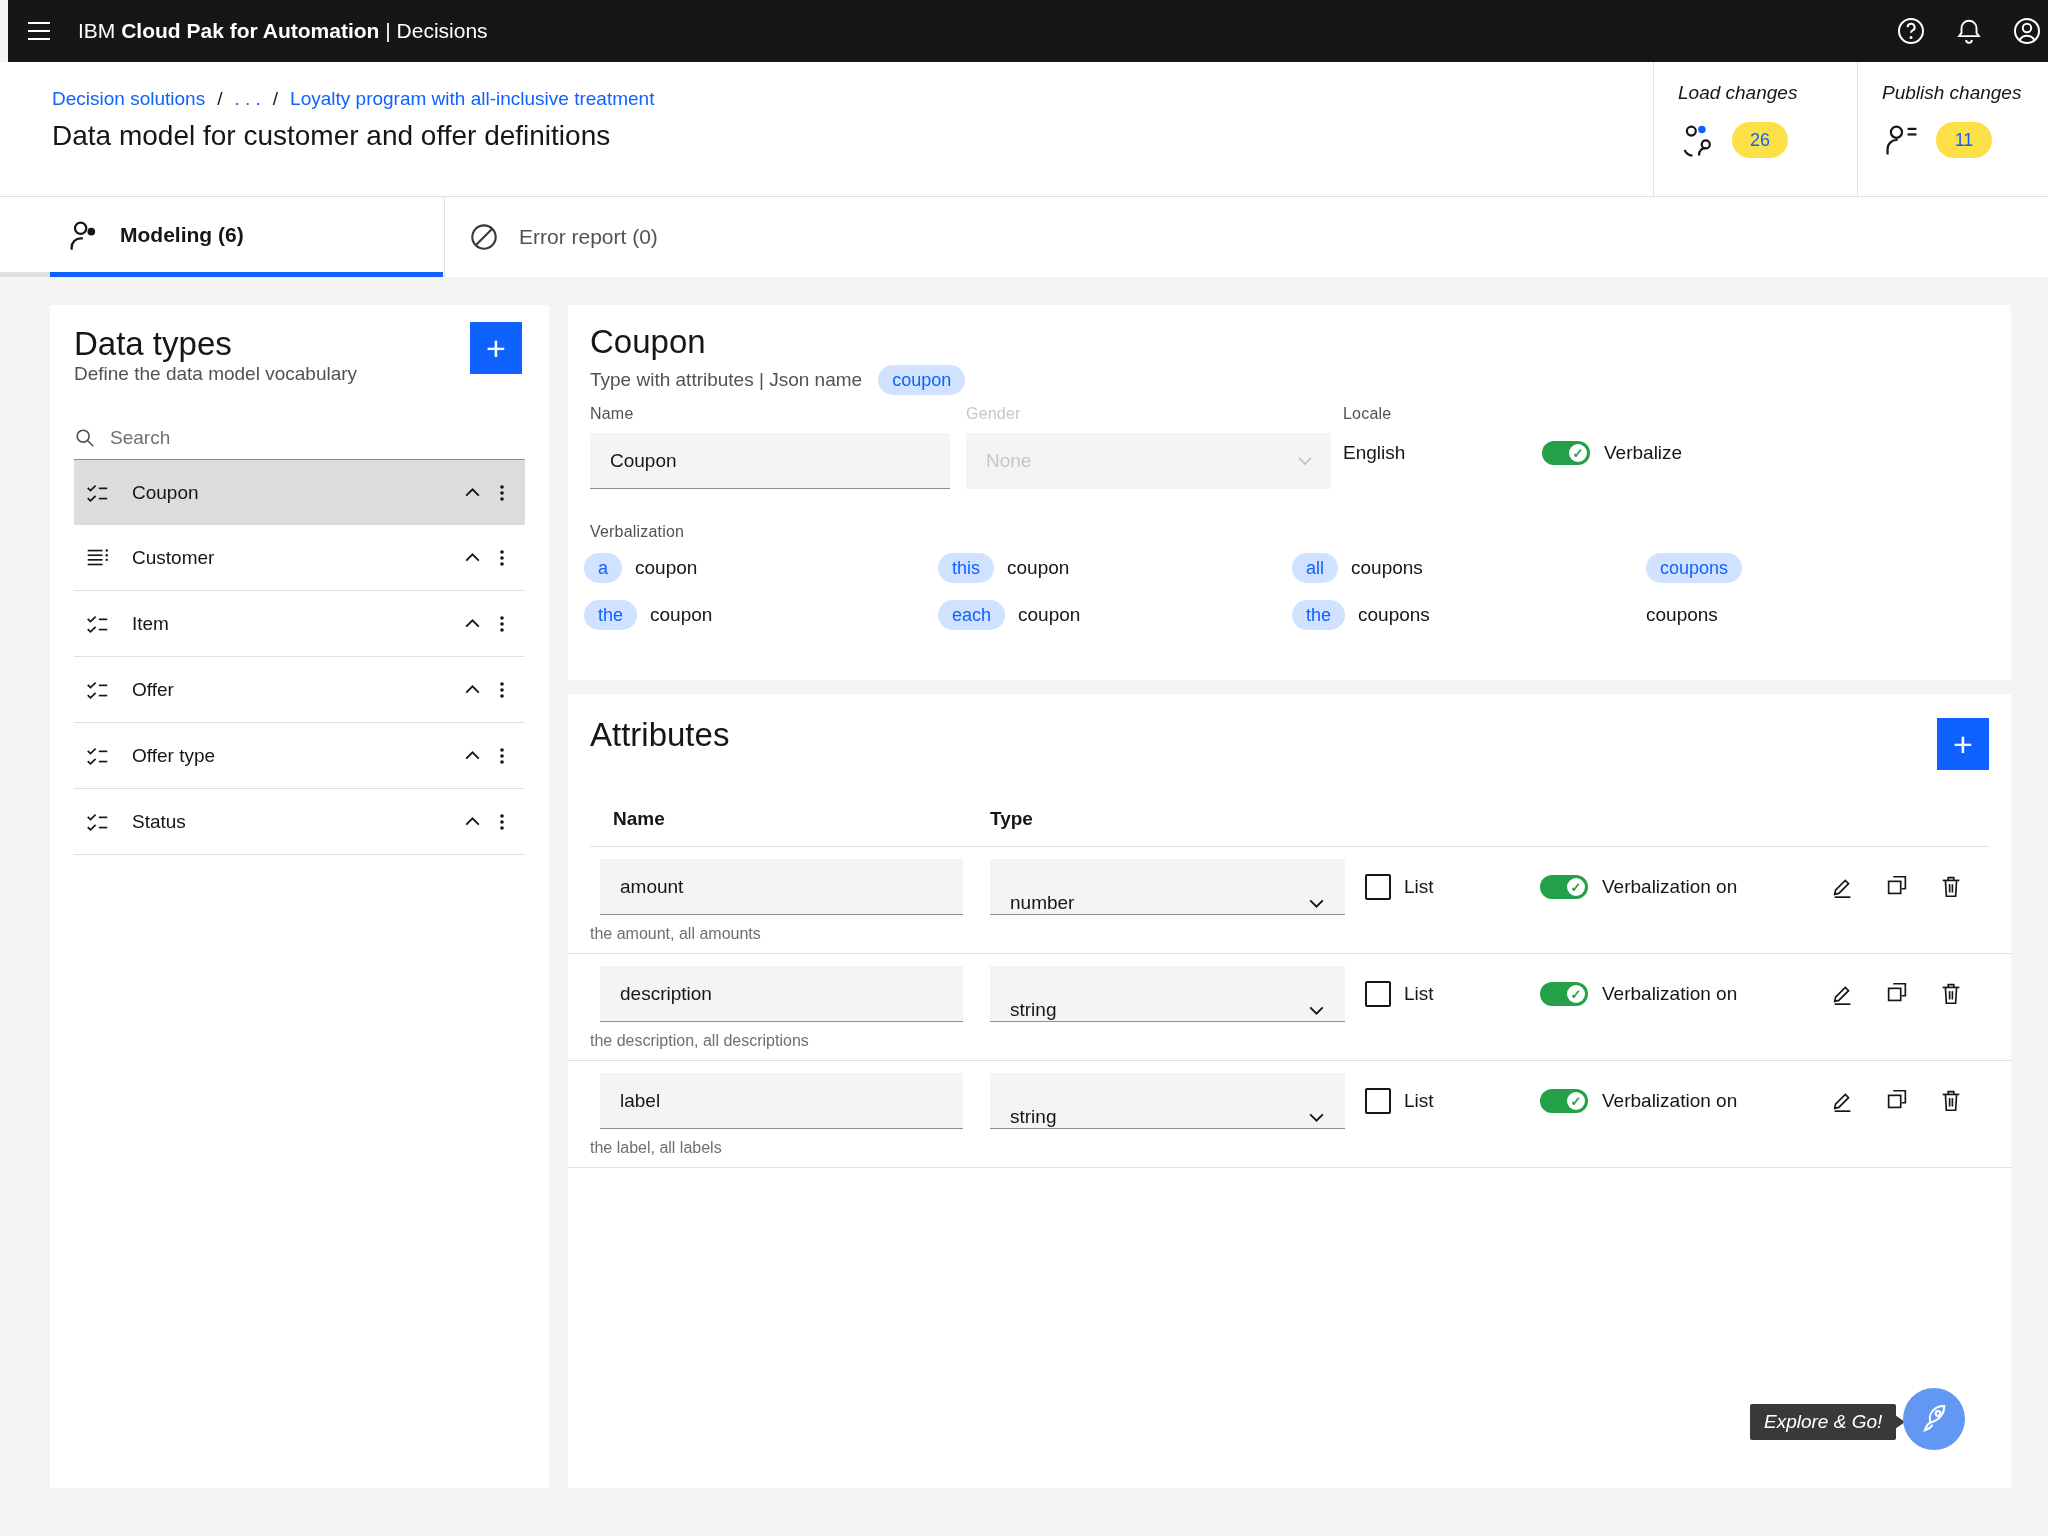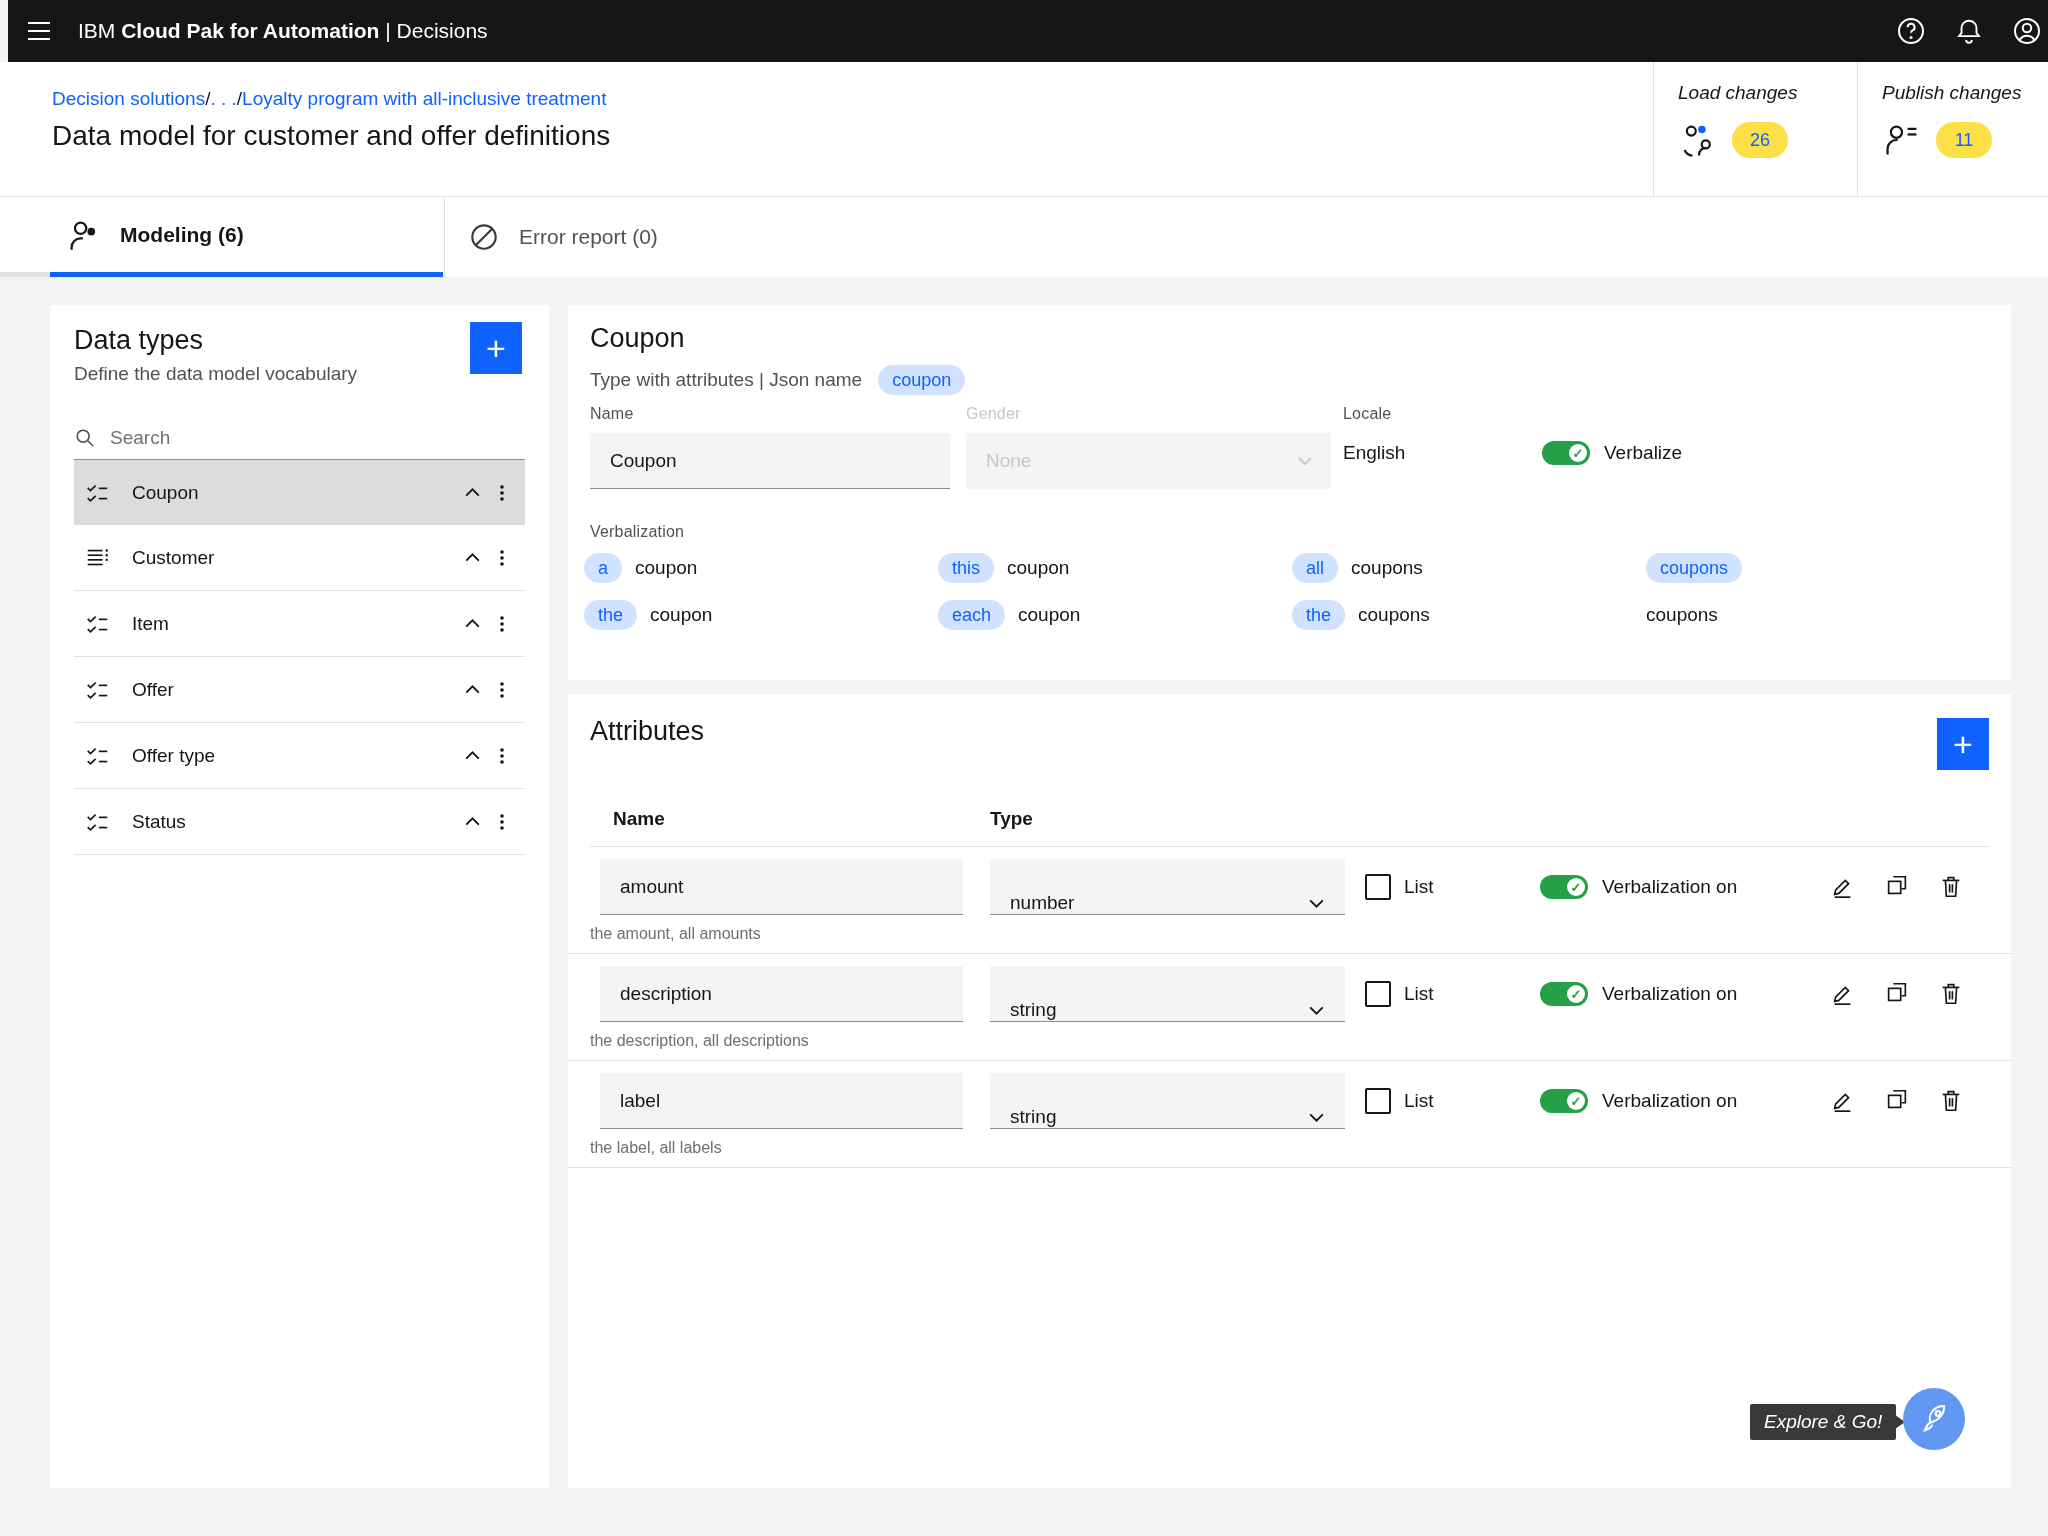--- a/index.html
+++ b/index.html
@@ -17,21 +17,21 @@
     align-items:center; justify-content:center; cursor:pointer; }
   .hamburger i { width:22px; height:2px; background:#fff; }
   .brand { font-size:21px; margin-left:8px; white-space:nowrap; }
   .brand b { font-weight:700; }
   .topbar-spacer { flex:1; }
   .topbar-btn { width:58px; height:62px; display:flex; align-items:center; justify-content:center; cursor:pointer; }
 
   
   .header { position:absolute; top:62px; left:0; width:2048px; height:135px; background:#fff;
     border-bottom:1px solid #e0e0e0; }
-  .breadcrumb { position:absolute; left:52px; top:26px; font-size:19px; display:flex; align-items:flex-start; }
+  .breadcrumb { position:absolute; left:52px; top:26px; font-size:19px; display:flex; gap:12px; align-items:flex-start; }
   .breadcrumb a { color:#0f62fe; text-decoration:none; cursor:pointer; }
   .crumb-sep { color:#161616; }
   .page-title { position:absolute; left:52px; top:58px; font-size:28px; font-weight:400; color:#161616; }
   .change-panel { position:absolute; top:0; height:135px; border-left:1px solid #e0e0e0; padding:20px 0 0 24px; cursor:pointer; }
   .change-panel.load { left:1653px; width:204px; }
   .change-panel.publish { left:1857px; width:191px; }
   .change-label { font-size:19px; font-style:italic; color:#161616; }
   .change-row { display:flex; align-items:center; gap:14px; margin-top:16px; }
   .count-badge { background:#fde047; color:#0f62fe; font-size:18px; min-width:56px; height:36px;
     border-radius:18px; display:inline-flex; align-items:center; justify-content:center; padding:0 12px; }
@@ -43,21 +43,21 @@
   .tab.active { left:50px; width:393px; padding-left:16px; border-bottom:5px solid #0f62fe; font-weight:700; }
   .tab.inactive { left:444px; width:413px; padding-left:22px; color:#525252; border-left:1px solid #e0e0e0; }
   .tab .tab-label { font-size:21px; }
 
   
   .card { position:absolute; background:#fff; }
   .card.sidebar { left:50px; top:305px; width:499px; height:1183px; }
   .card.typepanel { left:568px; top:305px; width:1443px; height:375px; }
   .card.attrpanel { left:568px; top:694px; width:1443px; height:794px; }
 
-  .section-title { font-size:27px; font-weight:400; color:#161616; }
+  .section-title { font-size:33px; font-weight:400; color:#161616; }
   .section-sub { font-size:19px; color:#525252; }
 
   .add-btn { position:absolute; width:52px; height:52px; background:#0f62fe; color:#fff;
     display:flex; align-items:center; justify-content:center; font-size:34px; font-weight:300; cursor:pointer; border:none; }
 
   
   .sb-title { position:absolute; left:24px; top:20px; }
   .sb-sub { position:absolute; left:24px; top:58px; }
   .sb-add { right:27px; top:17px; }
   .sb-search { position:absolute; left:24px; right:24px; top:112px; height:42px; display:flex; align-items:center; gap:14px; }

